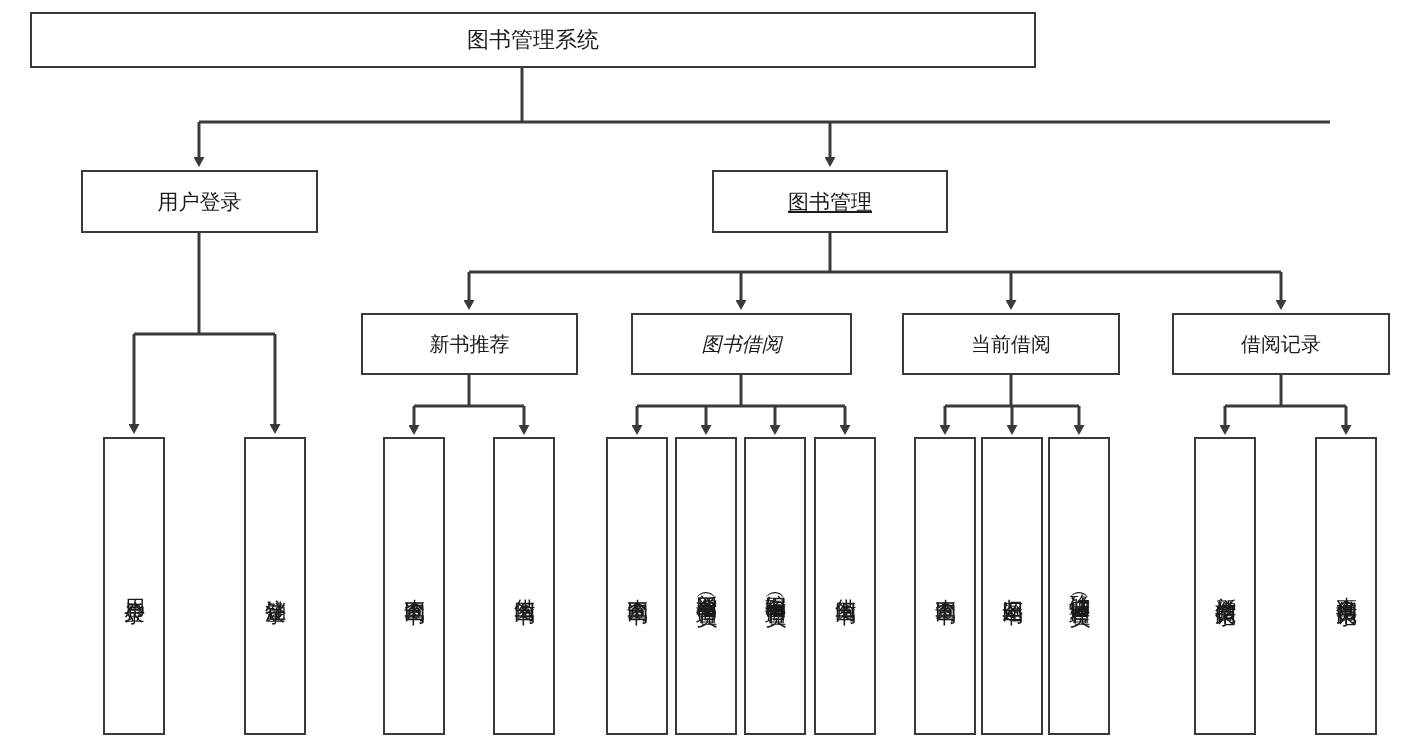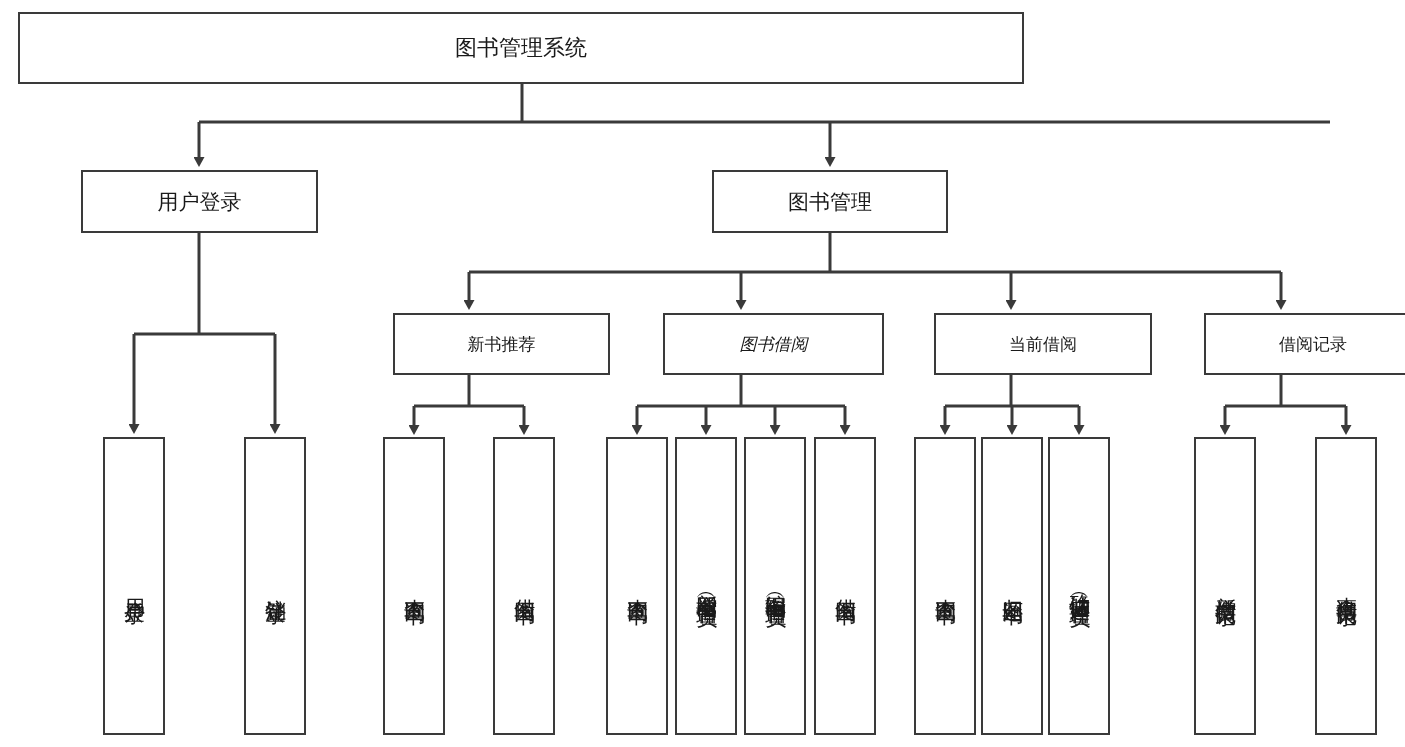--- a/index.html
+++ b/index.html
@@ -15,21 +15,21 @@
     box-sizing:border-box;
     background:#ffffff;
     border:2px solid #3a3a3a;
     display:flex;
     align-items:center;
     justify-content:center;
     color:#1a1a1a;
   }
   .node.level0{font-size:22px;}
   .node.level1{font-size:21px;}
-  .node.level2{font-size:17px;margin-left:32px;}
+  .node.level2{font-size:20px;}
   .node.leaf{
     font-size:21px;
     line-height:1.12;
     padding:4px 0;
   }
   .node.leaf .vtext{
     writing-mode:vertical-rl;
     text-orientation:upright;
     letter-spacing:2px;
     white-space:nowrap;
@@ -91,28 +91,28 @@
       <path d="M1012,406 L1012,426" marker-end="url(#arrow)"></path>
       <path d="M1079,406 L1079,426" marker-end="url(#arrow)"></path>
 
       <path d="M1281,375 L1281,406"></path>
       <path d="M1225,406 L1346,406"></path>
       <path d="M1225,406 L1225,426" marker-end="url(#arrow)"></path>
       <path d="M1346,406 L1346,426" marker-end="url(#arrow)"></path>
     </g>
   </svg>
 
-  <div class="node level0" style="left:18px;top:12px;width:1006px;height:72px;">
+  <div class="node level0" style="left:30px;top:12px;width:1006px;height:56px;">
     <span>图书管理系统</span>
   </div>
 
   <div class="node level1" style="left:81px;top:170px;width:237px;height:63px;">
     <span>用户登录</span>
   </div>
-  <div class="node level1" style="left:712px;top:170px;width:236px;height:63px;">
+  <div class="node level1" style="left:712px;top:170px;width:236px;height:63px;text-decoration:underline;">
     <span>图书管理</span>
   </div>
 
   <div class="node level2" style="left:361px;top:313px;width:217px;height:62px;">
     <span>新书推荐</span>
   </div>
   <div class="node level2" style="left:631px;top:313px;width:221px;height:62px;font-style:italic;">
     <span>图书借阅</span>
   </div>
   <div class="node level2" style="left:1172px;top:313px;width:218px;height:62px;">

